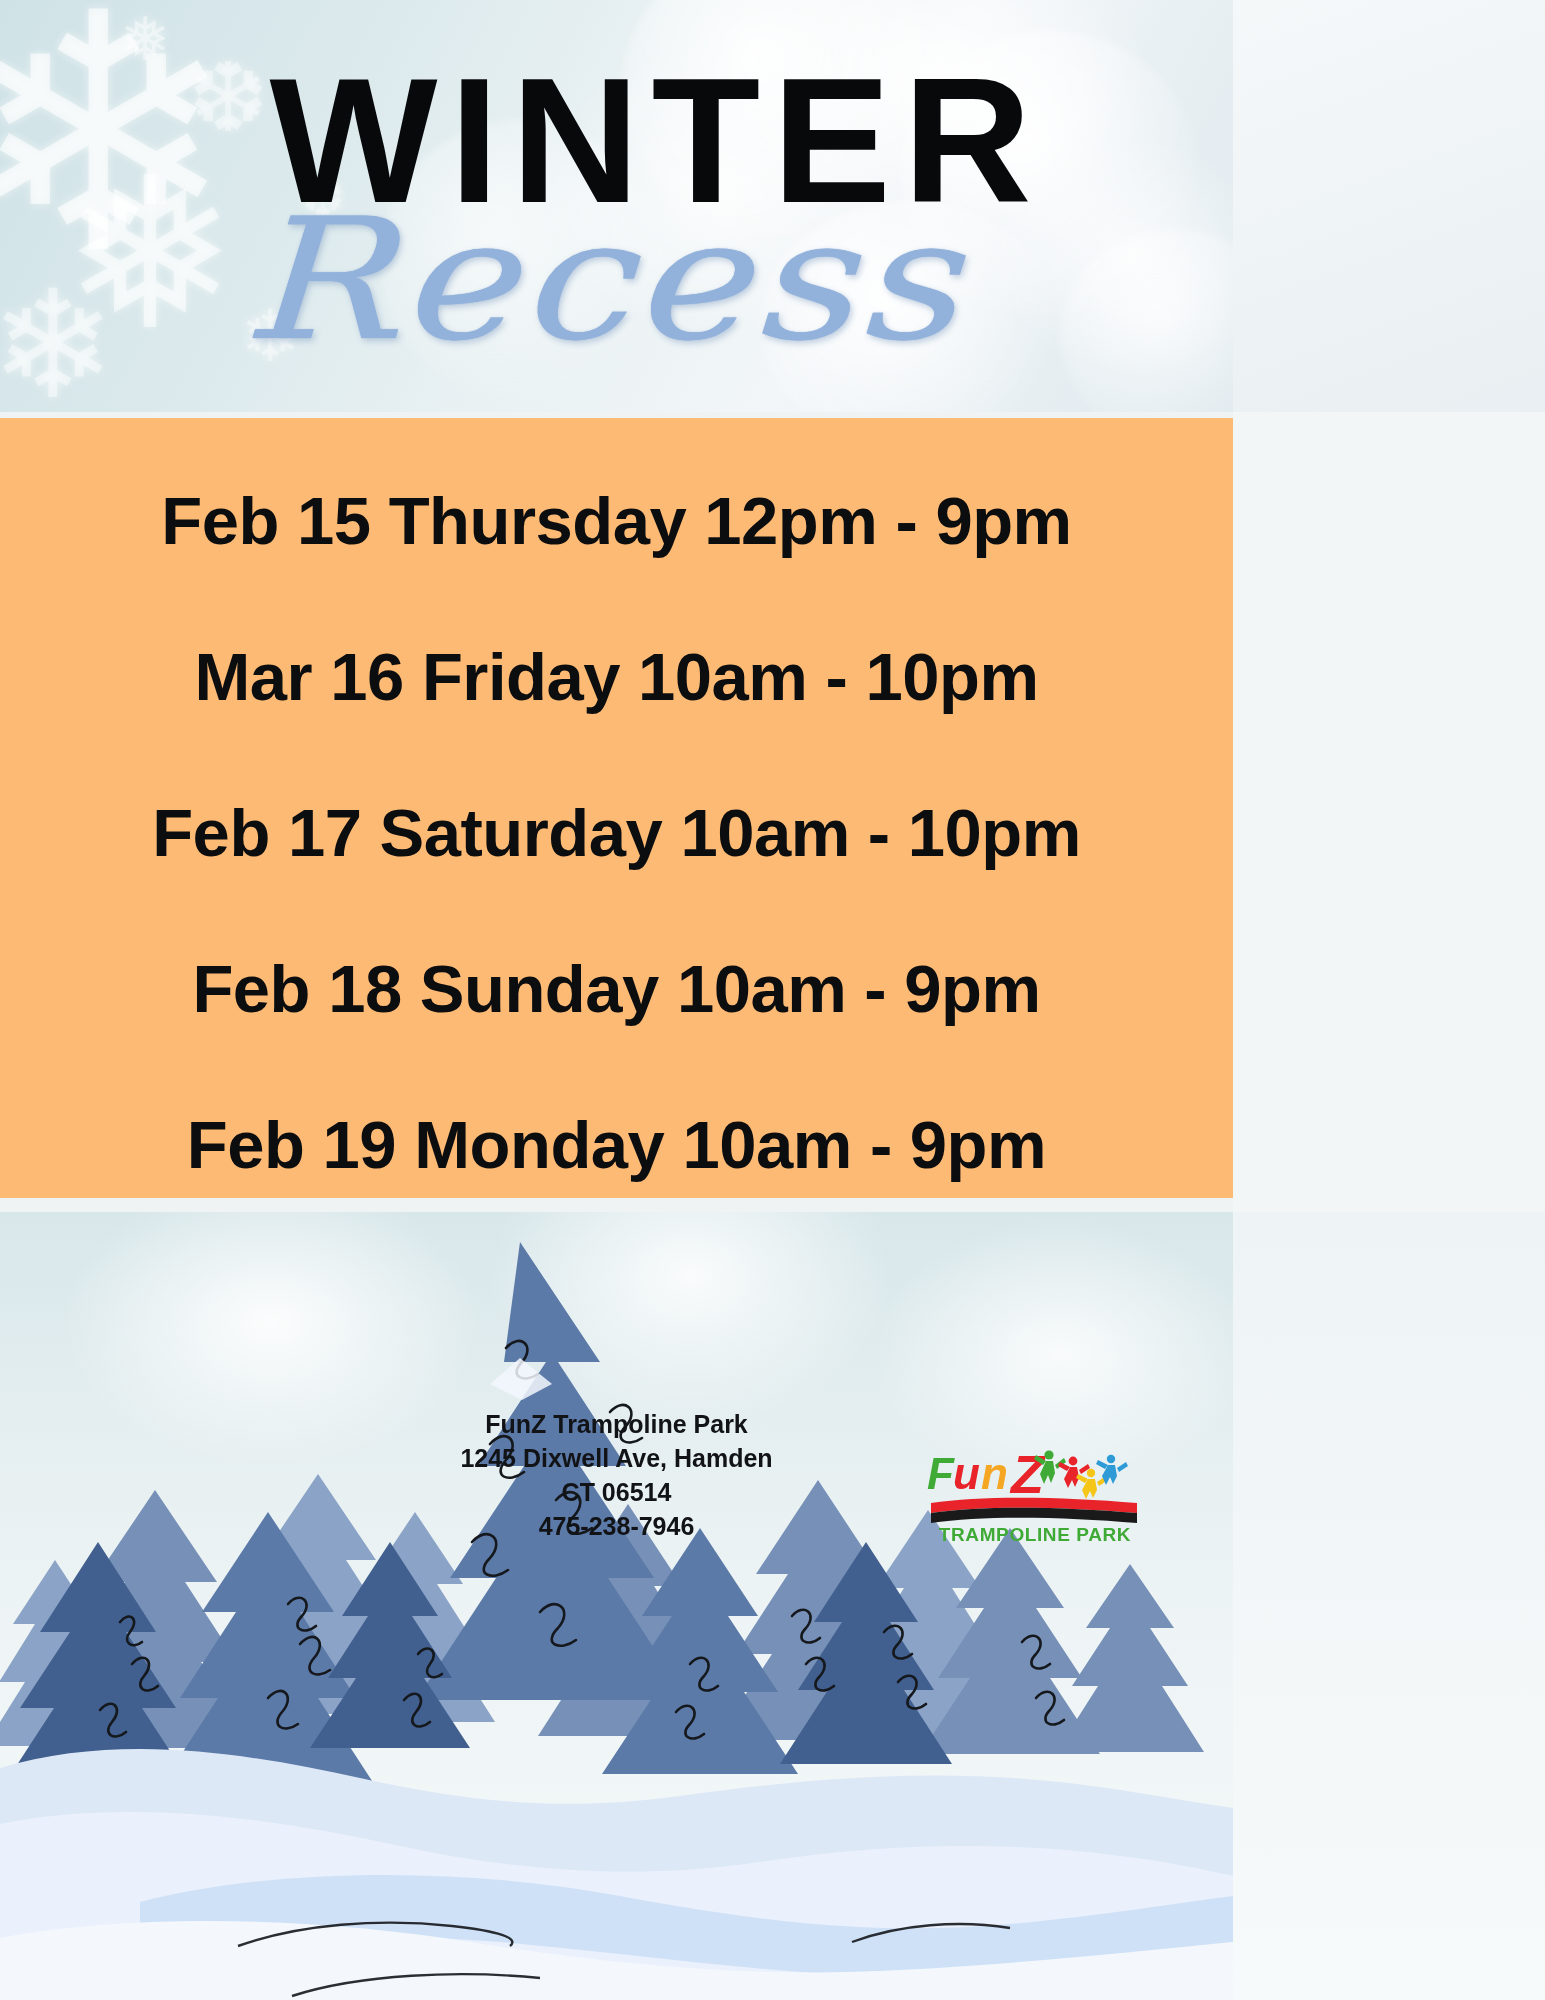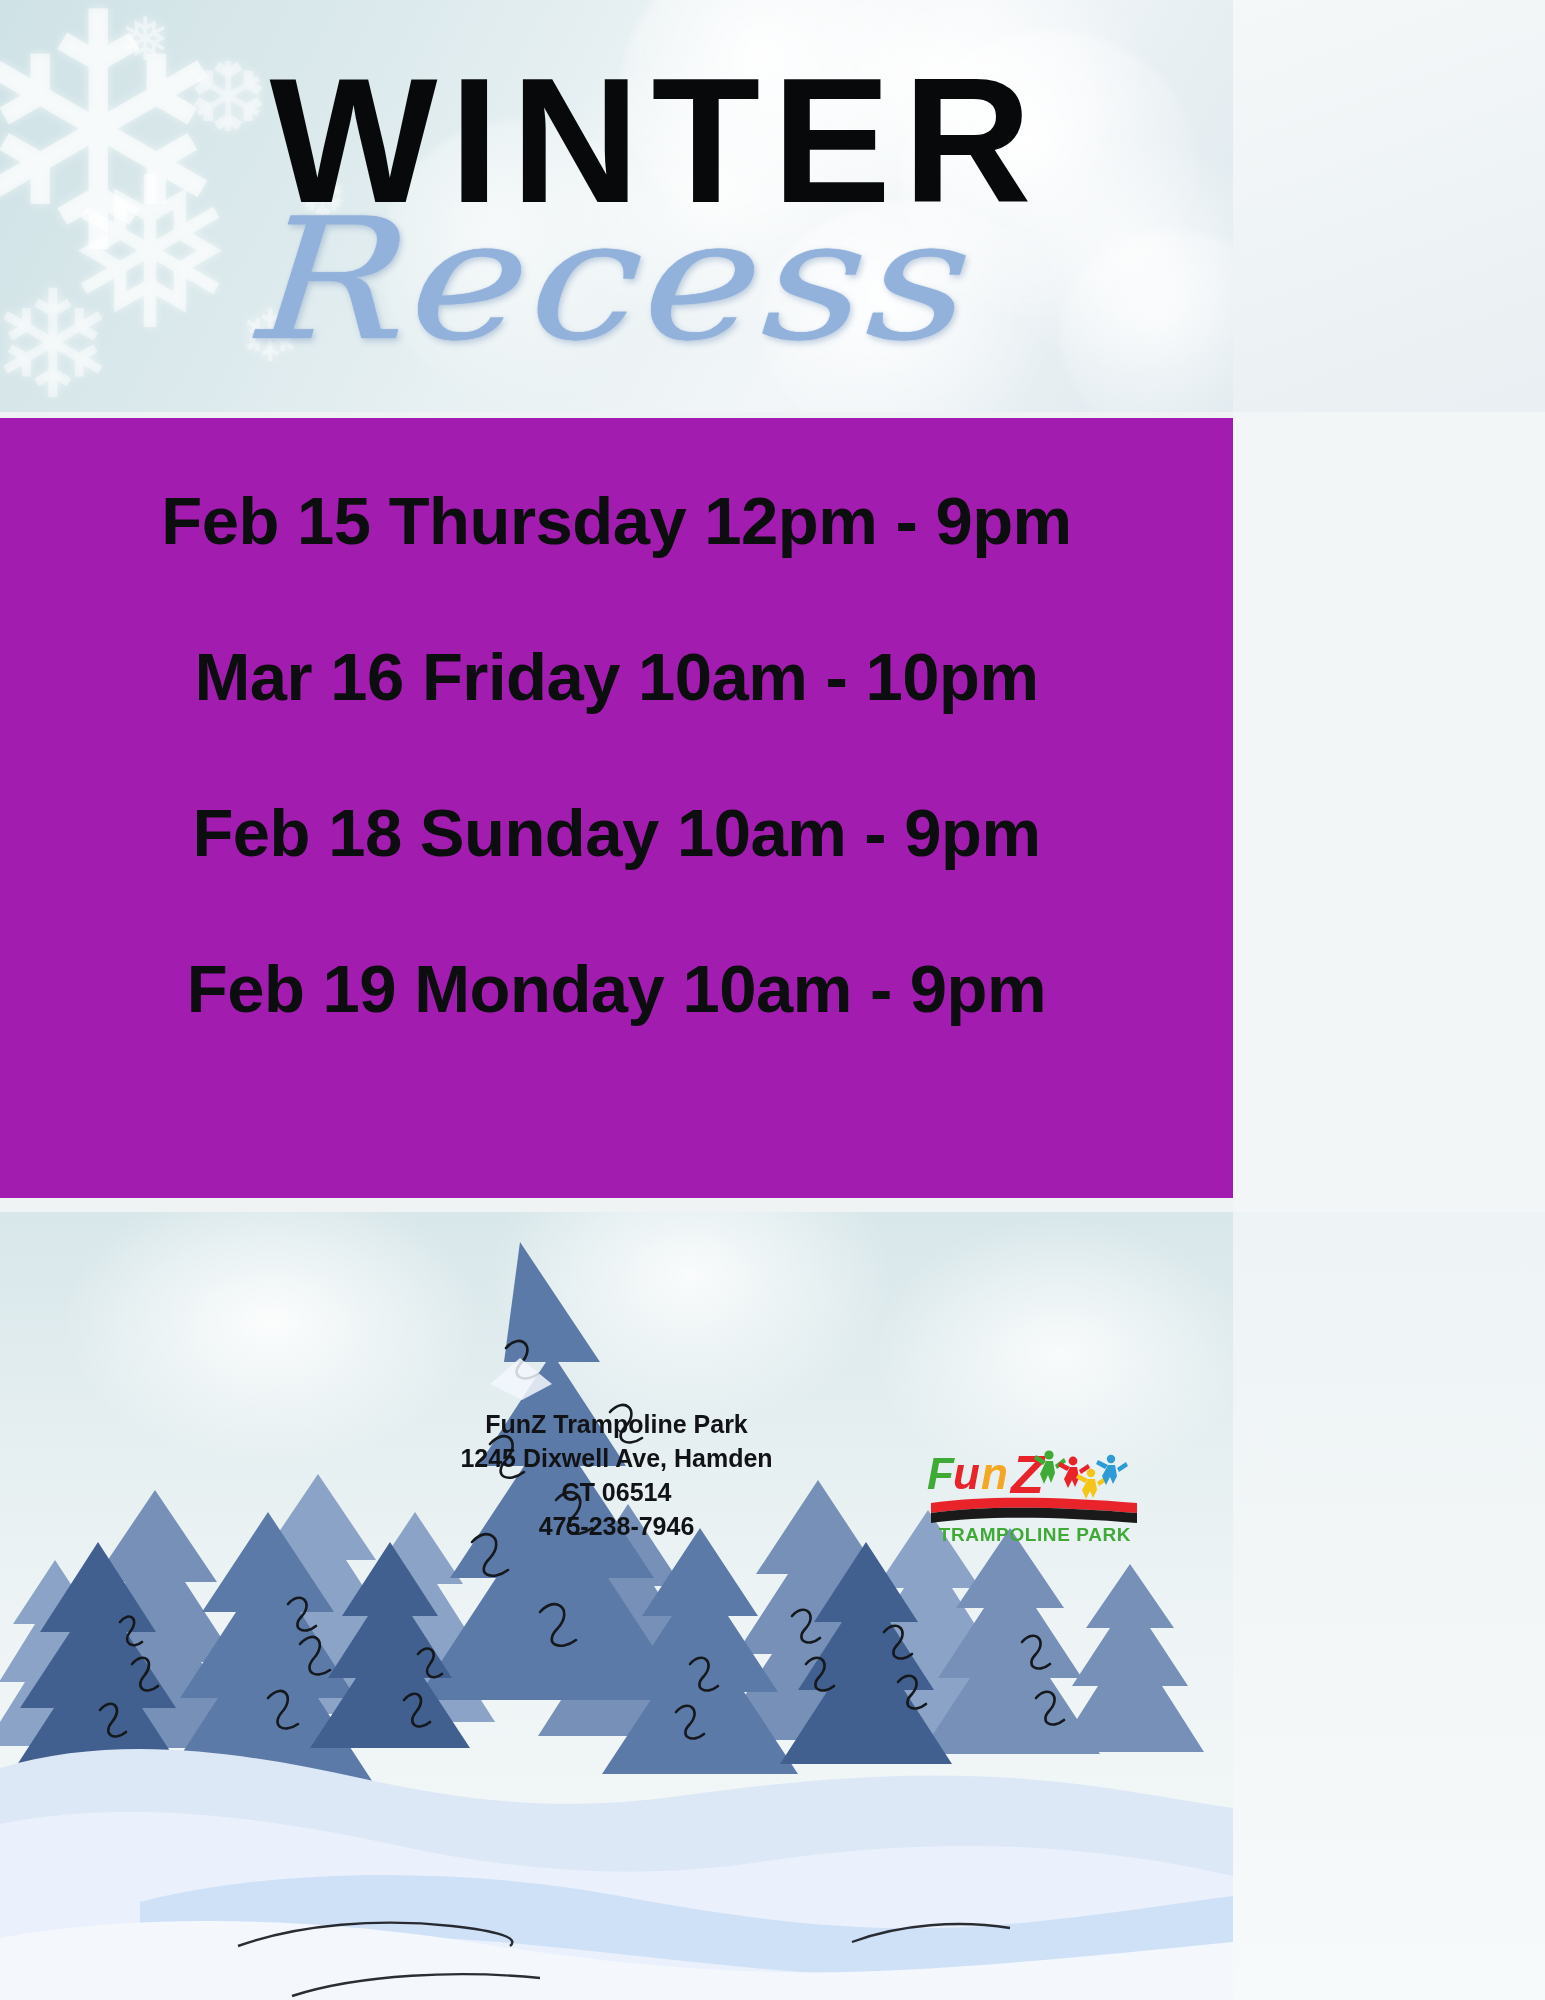--- a/index.html
+++ b/index.html
@@ -104,21 +104,21 @@
     transform:scaleX(1.18) skewX(-4deg);
     transform-origin:50% 50%;
   }
 
   
   .schedule{
     position:absolute;
     left:0; top:418px;
     width:1233px;
     height:780px;
-    background:#a21caf;
+    background:#fdba74;
     padding-top:24px;
     z-index:4;
   }
   .sched-row{
     width:100%;
     text-align:center;
     font-family:"Liberation Sans", sans-serif;
     font-weight:700;
     font-size:67px;
     letter-spacing:-0.5px;
@@ -210,20 +210,21 @@
     <div class="frost f5"></div>
   </div>
 
   <div class="title-winter">WINTER</div>
 
   <div class="title-recess">Recess</div>
 
   <div class="schedule">
     <div class="sched-row">Feb 15 Thursday 12pm - 9pm</div>
     <div class="sched-row">Mar 16 Friday 10am - 10pm</div>
+    <div class="sched-row">Feb 17 Saturday 10am - 10pm</div>
     <div class="sched-row">Feb 18 Sunday 10am - 9pm</div>
     <div class="sched-row">Feb 19 Monday 10am - 9pm</div>
   </div>
 
   <div class="scene-right-fill"></div>
   <div class="scene">
     <svg viewBox="0 0 1233 788" preserveAspectRatio="none">
 
       <g fill="#8ba3c6">
         <path d="M318 262 l58 86 -30 0 48 74 -34 0 52 80 -188 0 52 -80 -34 0 48 -74 -30 0z"></path>

